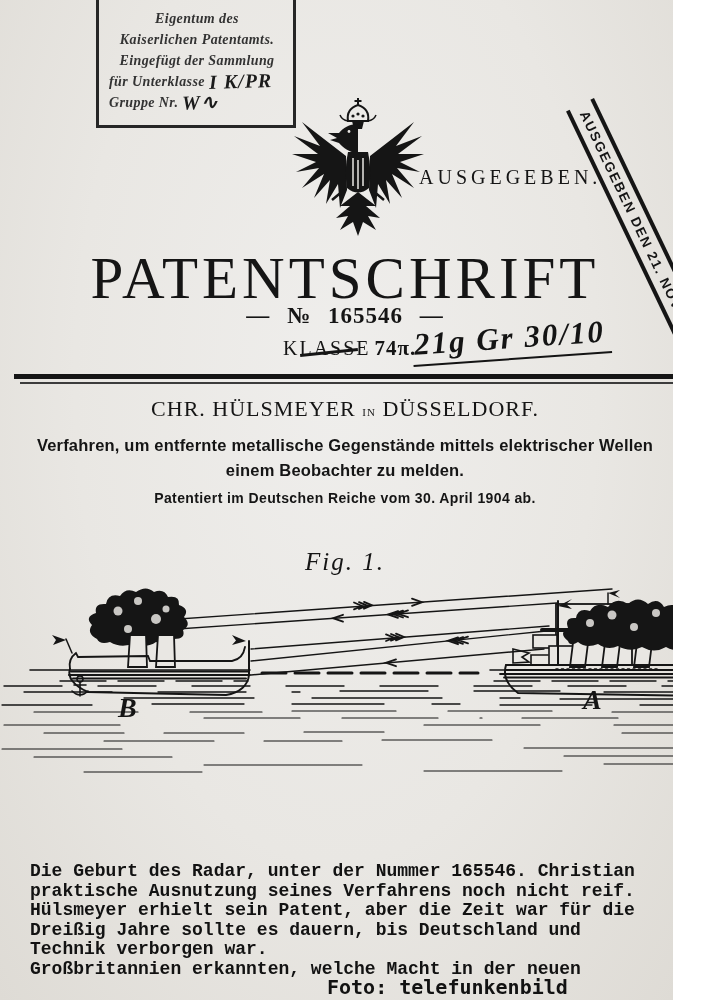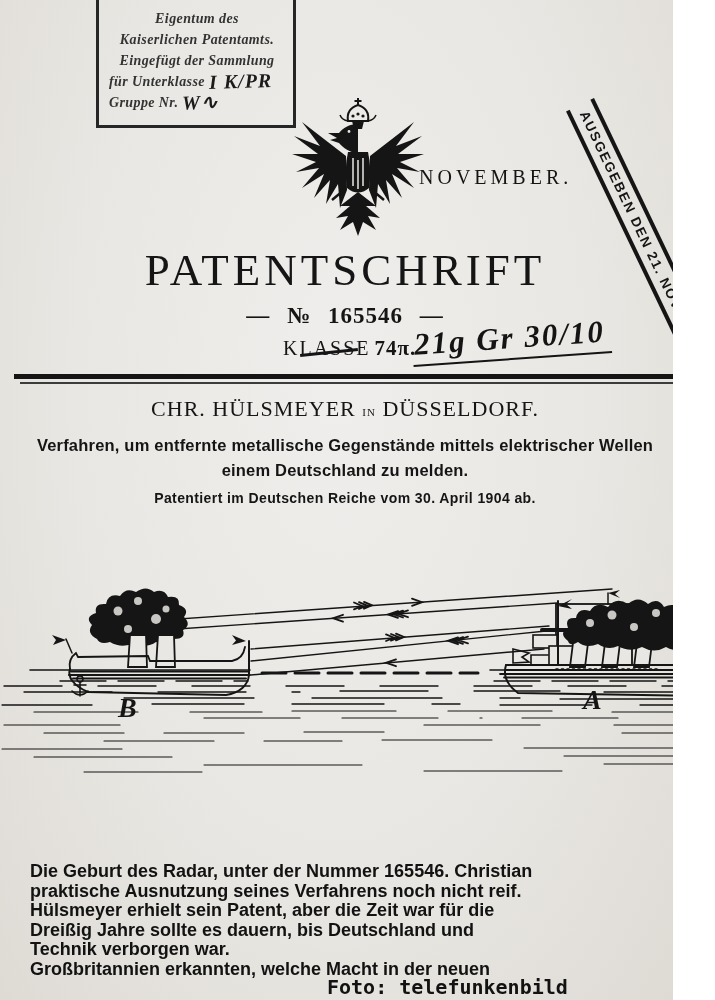--- a/index.html
+++ b/index.html
@@ -27,21 +27,21 @@
   .stamp .sline.left{text-align:left;padding-left:4px;}
   .stamp .hand{
     font-size:20px;font-style:italic;font-weight:bold;color:#1b1b1b;
     display:inline-block;transform:rotate(-2deg);letter-spacing:1px;vertical-align:-2px;
   }
 
   .office{top:166px;font-size:20px;letter-spacing:4px;white-space:nowrap;}
   .office.l{left:115px;}
   .office.r{left:419px;}
 
-  .doc-title{top:244px;font-size:45px;letter-spacing:4px;font-weight:400;}
+  .doc-title{top:244px;font-size:59px;letter-spacing:4px;font-weight:400;}
   .num-line{top:303px;font-size:23px;font-weight:bold;word-spacing:10px;letter-spacing:1px;}
 
   .klasse{top:336px;left:283px;white-space:nowrap;}
   .klasse .lbl{font-size:20px;letter-spacing:2px;}
   .klasse .printed{font-size:21px;font-weight:bold;letter-spacing:1px;position:relative;}
   .klasse .strike{
     position:absolute;left:300px;top:351px;width:58px;height:3px;background:#151515;
     transform:rotate(-6deg);
   }
   .klasse-hand{
@@ -77,21 +77,21 @@
     top:490px;font-family:"Liberation Sans","DejaVu Sans",sans-serif;
     font-weight:bold;font-size:14px;letter-spacing:.4px;
   }
 
   .figcap{top:548px;font-style:italic;font-size:25px;letter-spacing:2px;}
 
   .figure{left:0;top:583px;width:715px;height:200px;}
 
   .caption{
     left:30px;top:862px;
-    font-family:Liberation Sans, sans-serif;
+    font-family:Liberation Mono, monospace;
     font-weight:bold;font-size:18px;line-height:19.6px;white-space:nowrap;color:#121212;
   }
   .credit{
     left:327px;top:975px;
     font-family:"DejaVu Sans Mono","Liberation Mono",monospace;
     font-weight:bold;font-size:20px;white-space:nowrap;color:#121212;
   }
 </style>
 </head>
 <body>
@@ -99,21 +99,21 @@
 <div class="page">
 
   <div class="abs stamp">
     <div class="sline">Eigentum des</div>
     <div class="sline">Kaiserlichen Patentamts.</div>
     <div class="sline">Eingefügt der Sammlung</div>
     <div class="sline left"><span>für Unterklasse</span> <span class="hand">I K/PR</span></div>
     <div class="sline left"><span>Gruppe Nr.</span> <span class="hand">W∿</span></div>
   </div>
 
-  <div class="abs office r">NOVEMBER.</div>
+  <div class="abs office r">AUSGEGEBEN.</div>
 
   <svg class="abs" style="left:292px;top:96px" width="132" height="142" viewBox="0 0 132 142">
     <g stroke="#151515" fill="#151515">
       <path d="M56,25 Q54,13 66,9 Q78,13 76,25 Z" fill="none" stroke-width="2"></path>
       <path d="M66,9 V2 M62.5,5 H69.5" fill="none" stroke-width="2"></path>
       <path d="M56,25 Q50,24 48,19 M76,25 Q82,24 84,19" fill="none" stroke-width="1.5"></path>
       <circle cx="61" cy="20" r="1.6" stroke="none"></circle>
       <circle cx="66" cy="18" r="1.6" stroke="none"></circle>
       <circle cx="71" cy="20" r="1.6" stroke="none"></circle>
       <path d="M60,25 L72,25 L70,33 L62,33 Z" stroke="none"></path>
@@ -146,23 +146,24 @@
 
   <div class="abs rule"></div>
   <div class="abs rule2"></div>
 
   <div class="abs ctr ptitle pt1">Verfahren, um entfernte metallische Gegenstände mittels elektrischer Wellen</div>
   <div class="abs ctr inventor">
     <span>CHR. HÜLSMEYER</span>
     <span class="conn">in</span>
     <span>DÜSSELDORF.</span>
   </div>
-  <div class="abs ctr ptitle pt2">einem Deutschland zu melden.</div>
+  <div class="abs ctr ptitle pt2">einem Beobachter zu melden.</div>
   <div class="abs ctr patented">Patentiert im Deutschen Reiche vom 30. April 1904 ab.</div>
 
+  <div class="abs ctr figcap">Fig. 1.</div>
 
   <svg class="abs figure" viewBox="0 0 715 200">
     <g stroke="#151515" fill="none" stroke-linecap="round">
 
       <g stroke-width="1.4">
         <path d="M150,38 L612,6"></path>
         <path d="M163,47 L557,20"></path>
         <path d="M251,66 L549,43"></path>
         <path d="M251,78 L546,48"></path>
         <path d="M251,92 L544,66"></path>

